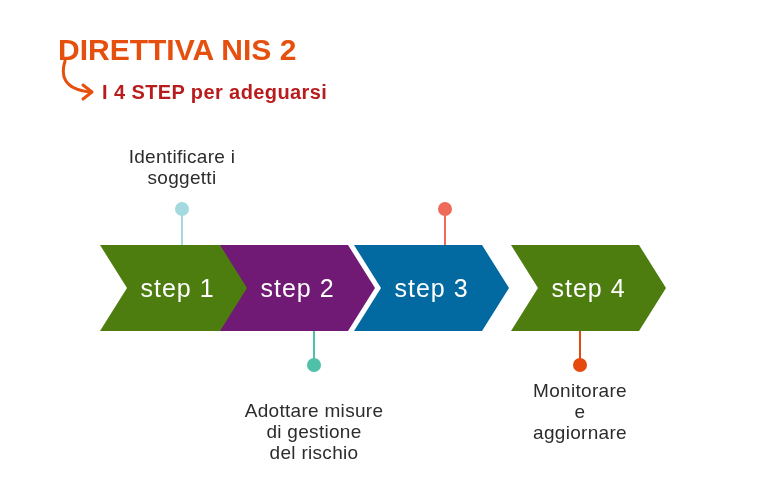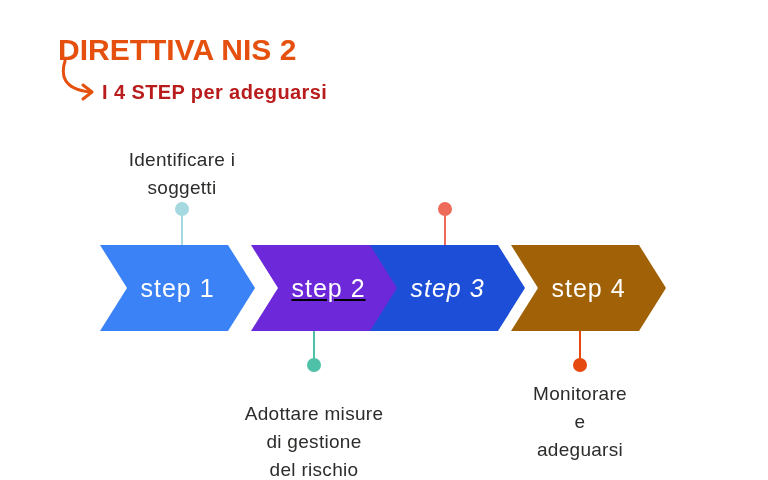--- a/index.html
+++ b/index.html
@@ -38,21 +38,21 @@
     left: 46px;
     top: 60px;
   }
 
   
   .annotation {
     position: absolute;
     width: 220px;
     text-align: center;
     font-size: 19px;
-    line-height: 28px;
+    line-height: 21px;
     letter-spacing: 0.3px;
     color: #2d2c2b;
     white-space: pre-line;
   }
   .annotation.a1 { left: 60px;  top: 146px; }
   .annotation.a3 { left: 323px; top: 146px; }
   .annotation.a2 { left: 192px; top: 400px; }
   .annotation.a4 { left: 458px; top: 380px; }
 
   
@@ -85,24 +85,24 @@
     align-items: center;
     justify-content: center;
     clip-path: polygon(0 0, calc(100% - 27px) 0, 100% 50%, calc(100% - 27px) 100%, 0 100%, 27px 50%);
   }
   .chevron span {
     color: #ffffff;
     font-size: 25px;
     letter-spacing: 1px;
     font-weight: 400;
   }
-  .ch1 { left: 88px;  background: #3b82f6; }
-  .ch2 { left: 239px; background: #6d28d9; text-decoration: underline; }
-  .ch3 { left: 358px; background: #1d4ed8; font-style: italic; }
-  .ch4 { left: 499px; background: #a16207; }
+  .ch1 { left: 88px;  background: #4d7c0f; }
+  .ch2 { left: 208px; background: #701a75; }
+  .ch3 { left: 342px; background: #0369a1; }
+  .ch4 { left: 499px; background: #4d7c0f; }
 </style>
 </head>
 <body>
 
 <div class="canvas">
 
   <h1 class="title">DIRETTIVA NIS 2</h1>
 
   <svg class="curved-arrow" width="48" height="42" viewBox="0 0 48 42" fill="none">
     <path d="M 7 1 C 3 14, 4 29, 32 32" stroke="#e6500e" stroke-width="3" fill="none" stroke-linecap="round"></path>
@@ -111,21 +111,21 @@
 
   <div class="subtitle">I 4 STEP per adeguarsi</div>
 
   <div class="annotation a1">Identificare i
 soggetti</div>
   <div class="annotation a2">Adottare misure
 di gestione
 del rischio</div>
   <div class="annotation a4">Monitorare
 e
-adeguarsi</div>
+aggiornare</div>
 
   <div class="connector-line line1"></div>
   <div class="connector-dot dot1"></div>
   <div class="connector-line line3"></div>
   <div class="connector-dot dot3"></div>
   <div class="connector-line line2"></div>
   <div class="connector-dot dot2"></div>
   <div class="connector-line line4"></div>
   <div class="connector-dot dot4"></div>
 

